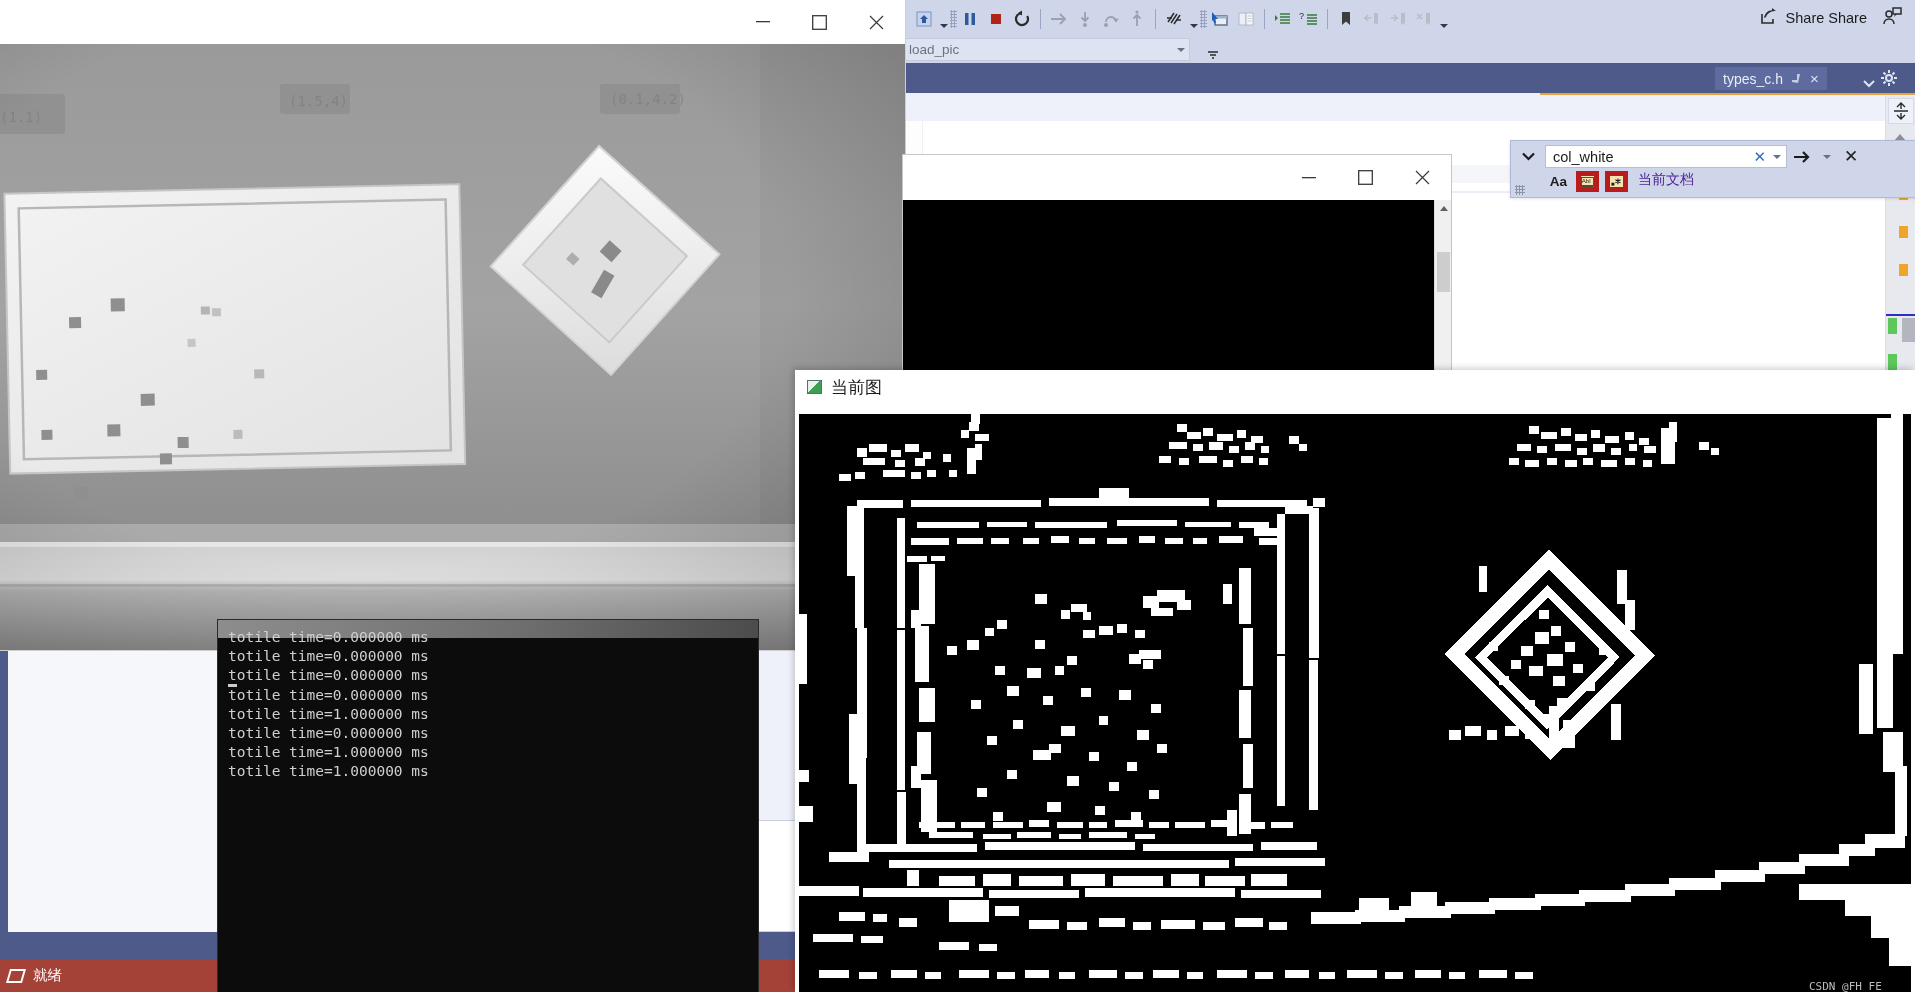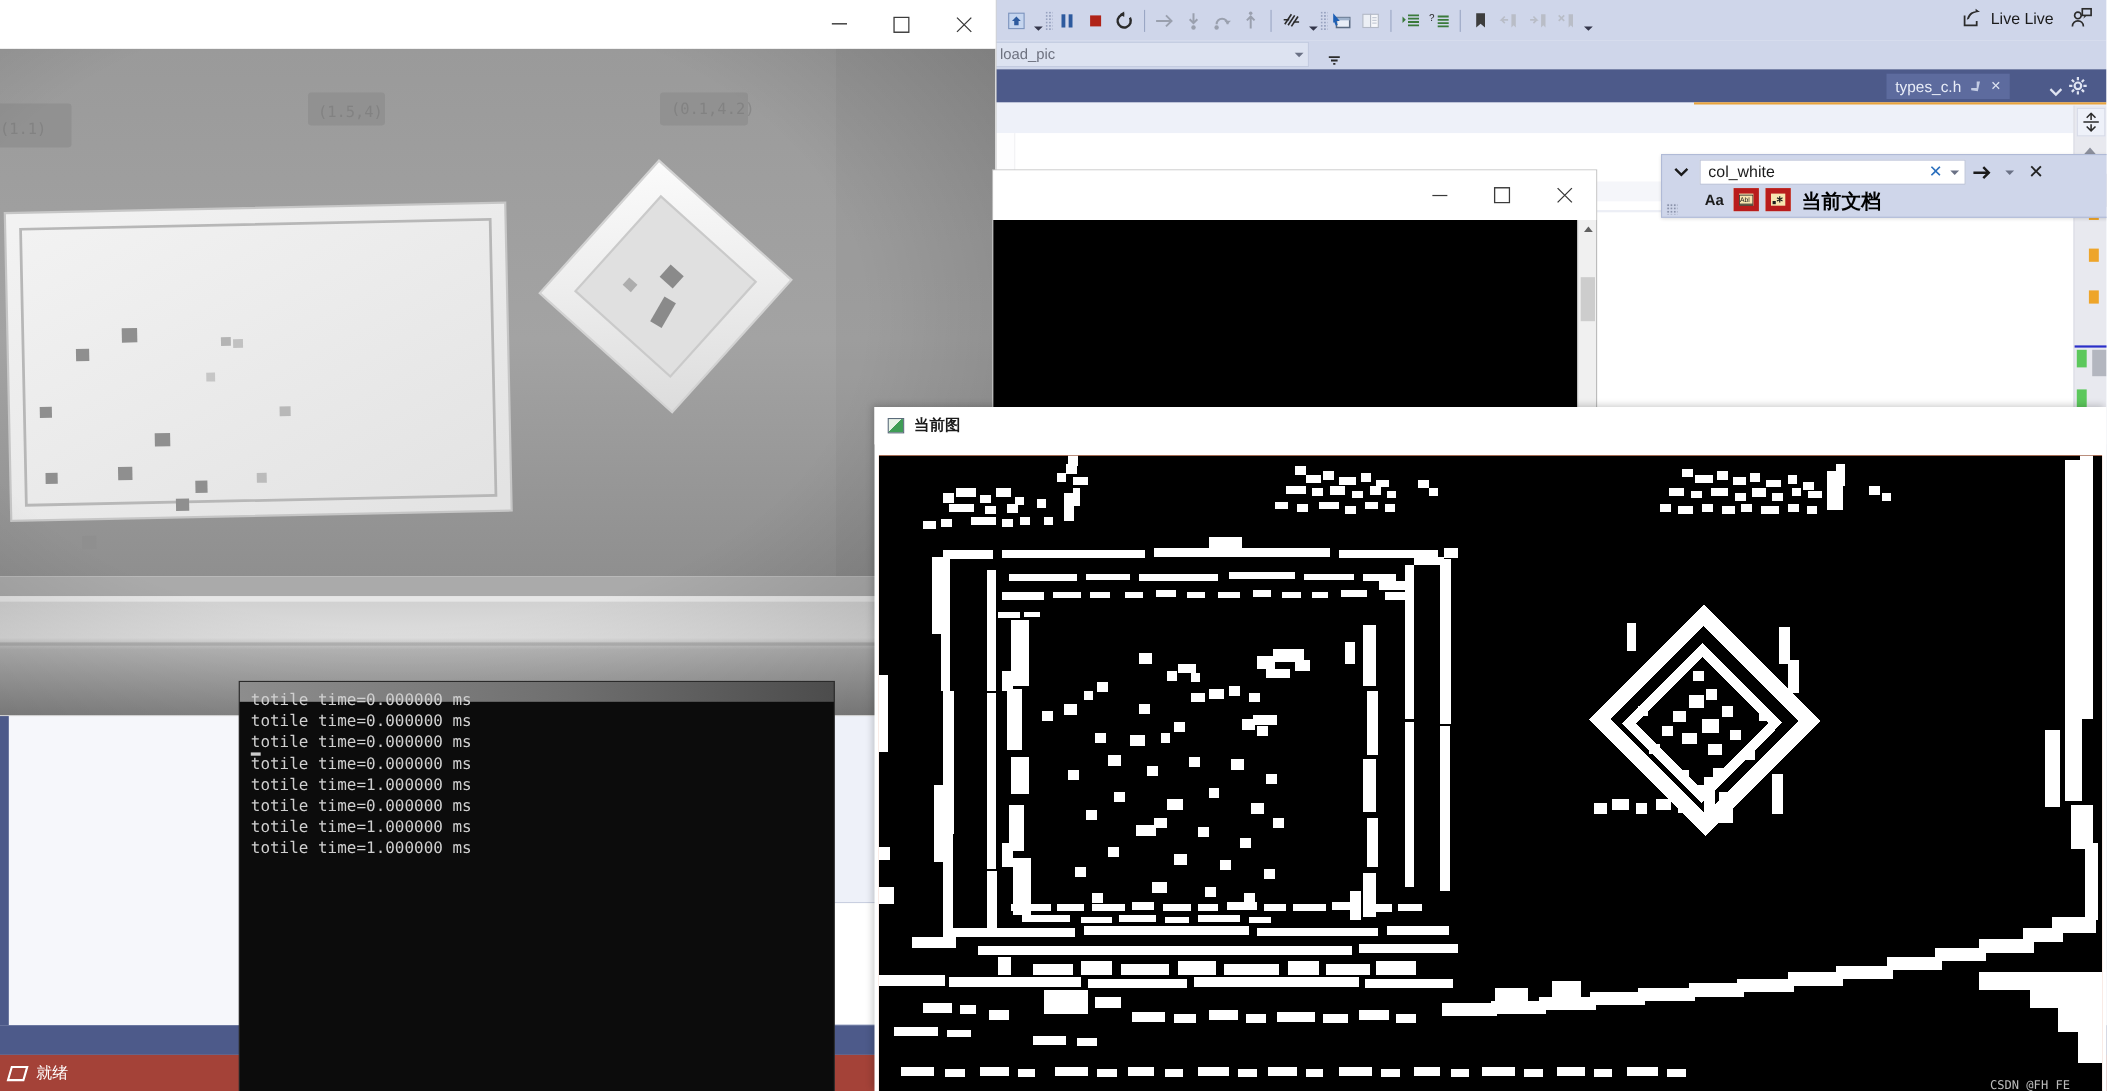--- a/index.html
+++ b/index.html
@@ -289,38 +289,38 @@
   .find-close { width: 28px; display:flex;align-items:center;justify-content:center;
     font-size: 17px; color:#222; }
 
   .find-row2 { position:absolute; left:0; top:30px; height:26px; width:100%;
     display:flex; align-items:flex-start; gap: 6px; padding-left: 36px; }
   .opt-btn {
     width: 23px; height: 21px; display:flex; align-items:center; justify-content:center;
     font-size: 12px; color:#1b1b1b;
   }
   .opt-btn.toggled { background: #f7e5b0; border: 5px solid #b91c1c; }
-  .find-scope { font-size: 18px; color: #000000; margin-left: 4px; font-weight: bold; }
+  .find-scope { font-size: 14px; color: #4c1d95; margin-left: 4px; }
   .find-scope-caret { margin-left: auto; margin-right: 10px; }
   .find-grip {
     position:absolute; left: 4px; bottom: 2px; width: 10px; height: 10px;
     background-image: radial-gradient(circle, #8b93ab 1px, transparent 1.2px);
     background-size: 3px 3px;
   }
 
   
   .bin-win {
     position: absolute; left: 795px; top: 370px; width: 1120px; height: 622px;
     background: #ffffff; box-shadow: -2px -2px 6px rgba(0,0,0,.18);
   }
   .bin-titlebar {
     height: 34px; background: #ffffff; display:flex; align-items:center;
     padding-left: 12px; gap: 9px;
   }
-  .bin-title { font-size: 14px; color: #1b1b1b; font-weight: bold; }
+  .bin-title { font-size: 17px; color: #1b1b1b; }
   .bin-ico {
     width: 15px; height: 14px; border: 1px solid #5b6b7a;
     background: linear-gradient(135deg,#e8f3e8 0 45%, #3f9d56 45% 100%);
   }
   .bin-canvas {
     position: absolute; left: 4px; top: 44px; width: 1112px; height: 584px;
     background: #c2410c; overflow: hidden;
   }
   .bin-canvas svg { display:block; }
 </style>
@@ -471,21 +471,21 @@
         </div>
     </div>
 
     <div class="liveshare">
       <span>
         <svg width="20" height="19" viewBox="0 0 20 19">
           <path d="M3 7v9h11v-4" stroke="#2b2b2b" stroke-width="1.6" fill="none"></path>
           <path d="M7 10C9 5 13 4 17 4l-4-3v2.2C9 3.4 6 6 5 11z" fill="#2b2b2b"></path>
         </svg>
       </span>
-      <span class="ls-label">Live Live</span>
+      <span class="ls-label">Share Share</span>
     </div>
     <div class="ls-pin">
       <svg width="22" height="22" viewBox="0 0 22 22">
         <circle cx="8" cy="8" r="3" fill="none" stroke="#2b2b2b" stroke-width="1.5"></circle>
         <path d="M3 18c0-3.2 2.3-5 5-5s5 1.8 5 5" fill="none" stroke="#2b2b2b" stroke-width="1.5"></path>
         <rect x="12" y="2" width="8" height="6" fill="none" stroke="#2b2b2b" stroke-width="1.5"></rect>
         <path d="M14 8l-1 3 3-3z" fill="#2b2b2b"></path>
       </svg>
     </div>
 

